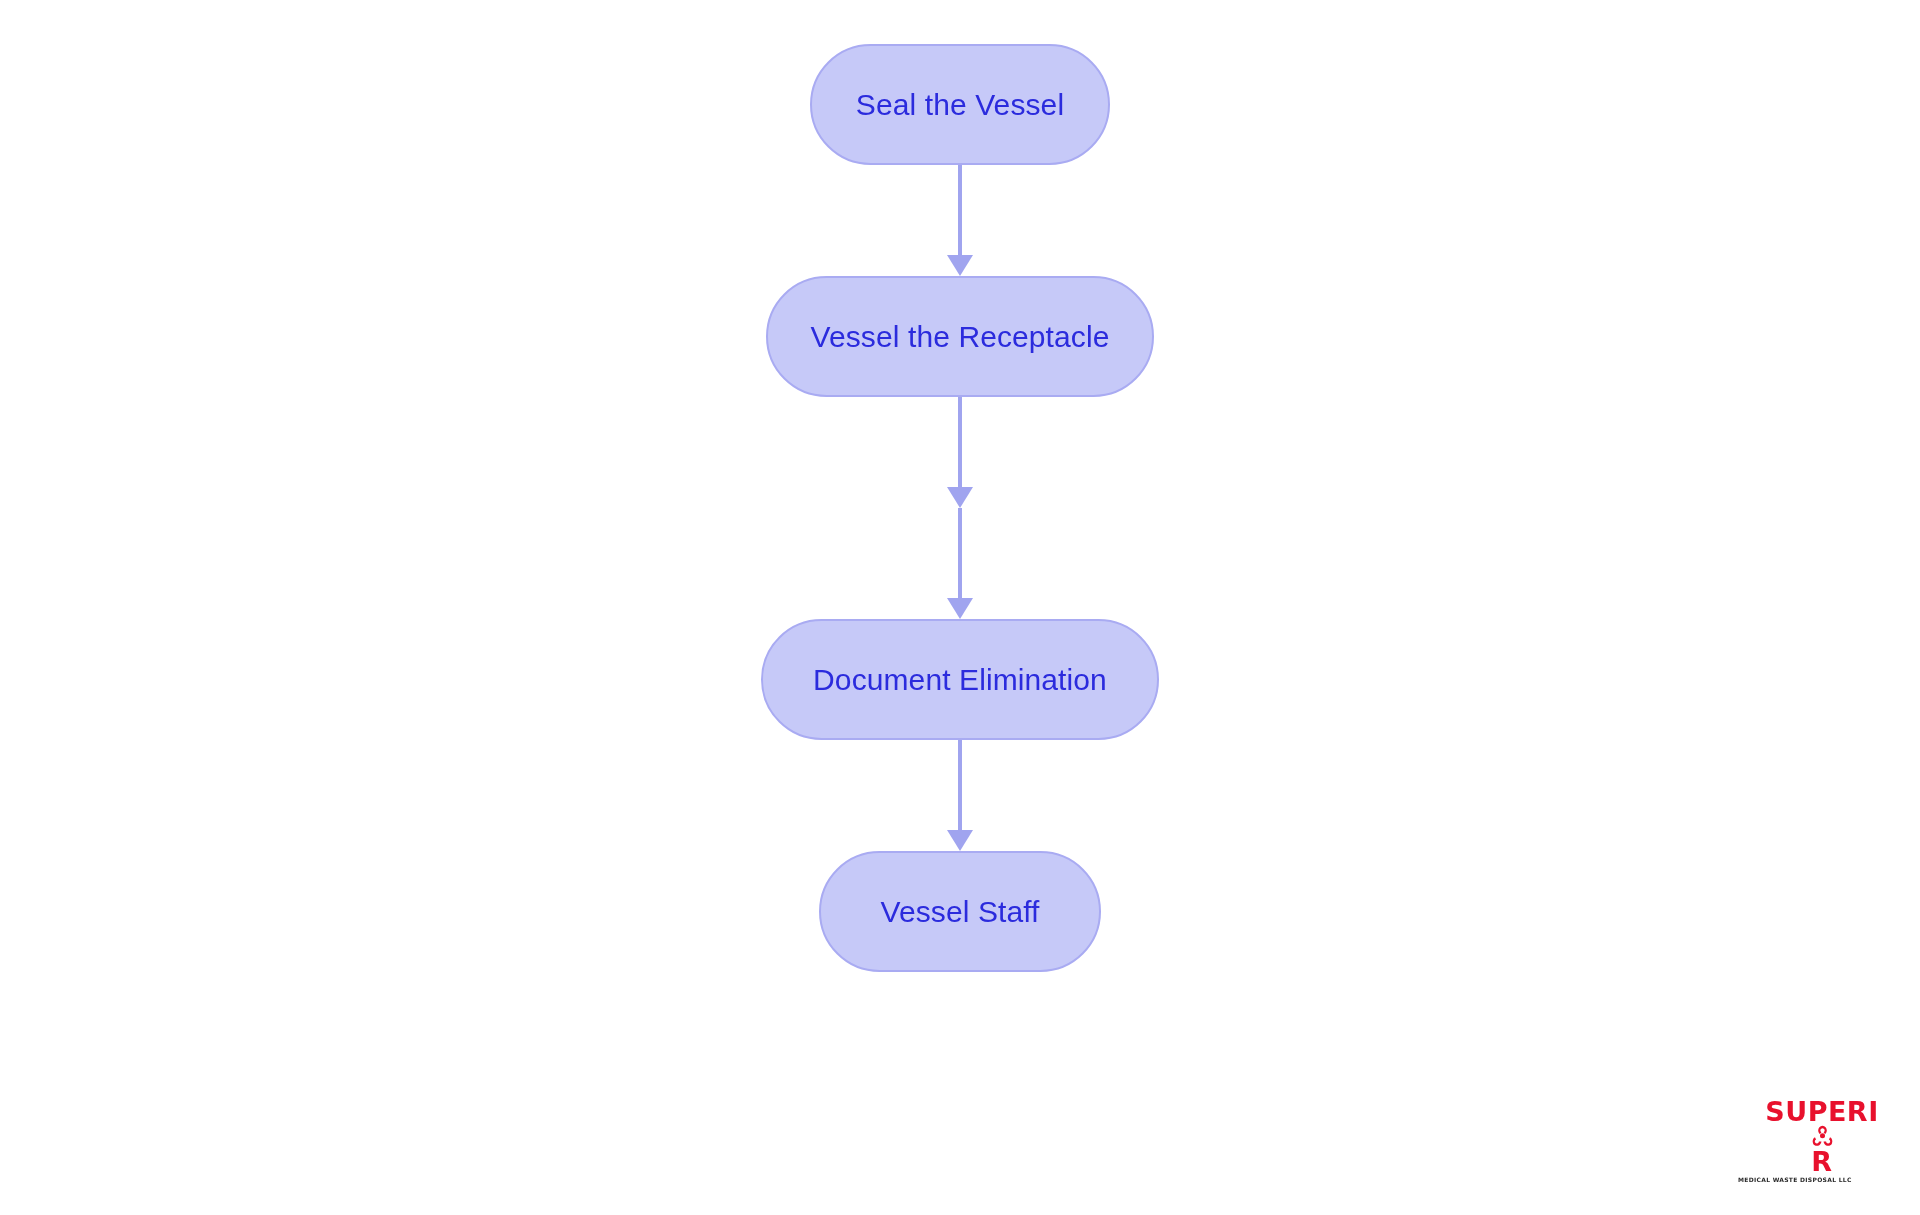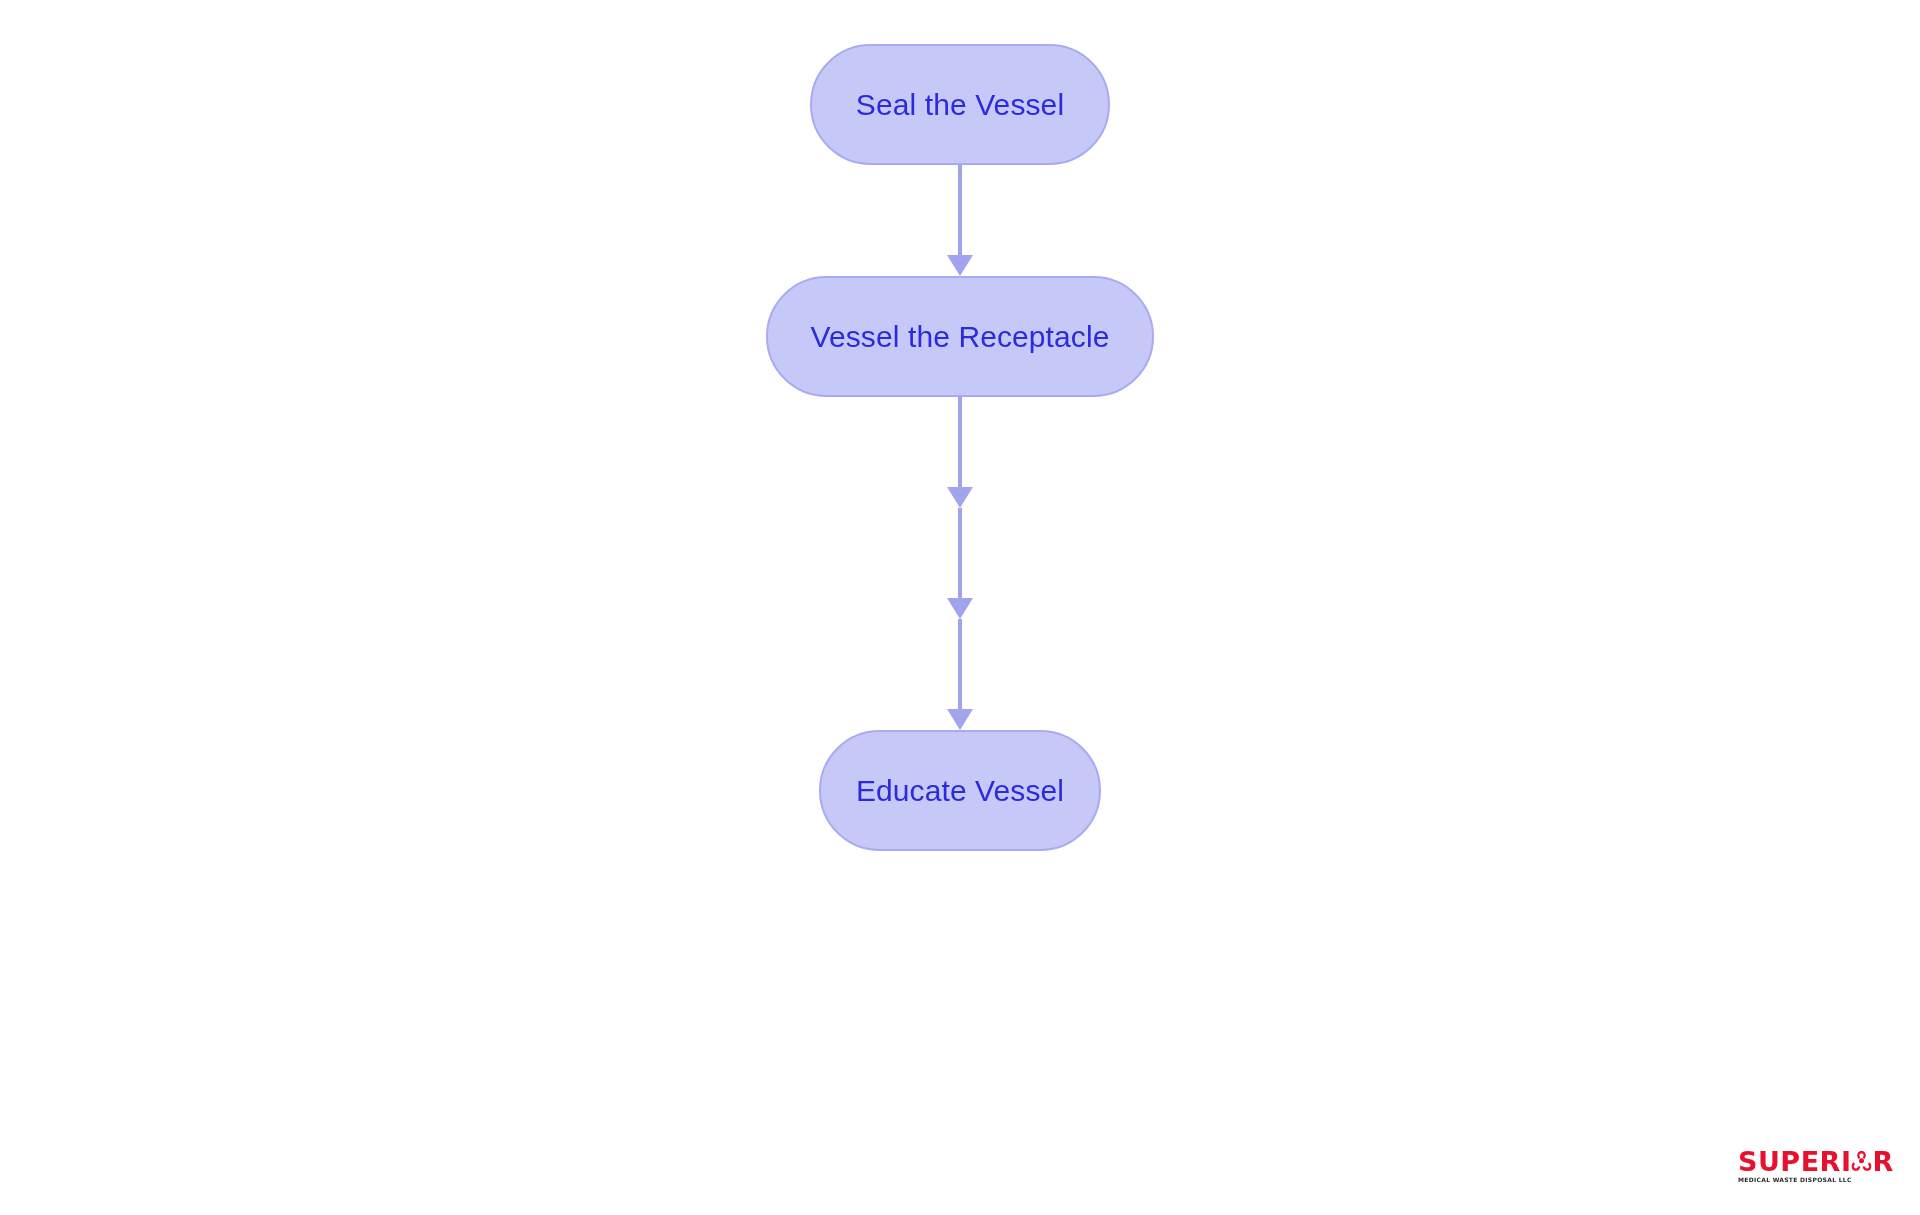--- a/index.html
+++ b/index.html
@@ -97,20 +97,21 @@
   .logo-wordmark {
     display: flex;
     align-items: center;
     justify-content: flex-start;
     color: #e8112d;
     font-family: "DejaVu Sans", sans-serif;
     font-weight: 700;
     font-size: 27px;
     letter-spacing: 0.5px;
     line-height: 1;
+    flex-direction: column;
   }
   .logo-biohazard {
     display: inline-block;
     width: 23px;
     height: 23px;
     position: relative;
     margin: 0 -1px;
     vertical-align: middle;
   }
   .logo-biohazard svg { display: block; }
@@ -147,28 +148,31 @@
       <div class="line"></div>
       <div class="head"></div>
     </div>
 
 
     <div class="connector">
       <div class="line"></div>
       <div class="head"></div>
     </div>
 
+    <div class="node" style="width:398px;">
+      <span class="node-label">Document Elimination</span>
+    </div>
 
     <div class="connector">
       <div class="line"></div>
       <div class="head"></div>
     </div>
 
     <div class="node" style="width:282px;">
-      <span class="node-label">Educate Vessel</span>
+      <span class="node-label">Vessel Staff</span>
     </div>
 
   </div>
 </div>
 
 <div id="logo">
   <div class="logo-wordmark">
     <span>SUPERI</span>
     <span class="logo-biohazard">
       <svg viewBox="0 0 64 64" width="23" height="23" aria-hidden="true">

